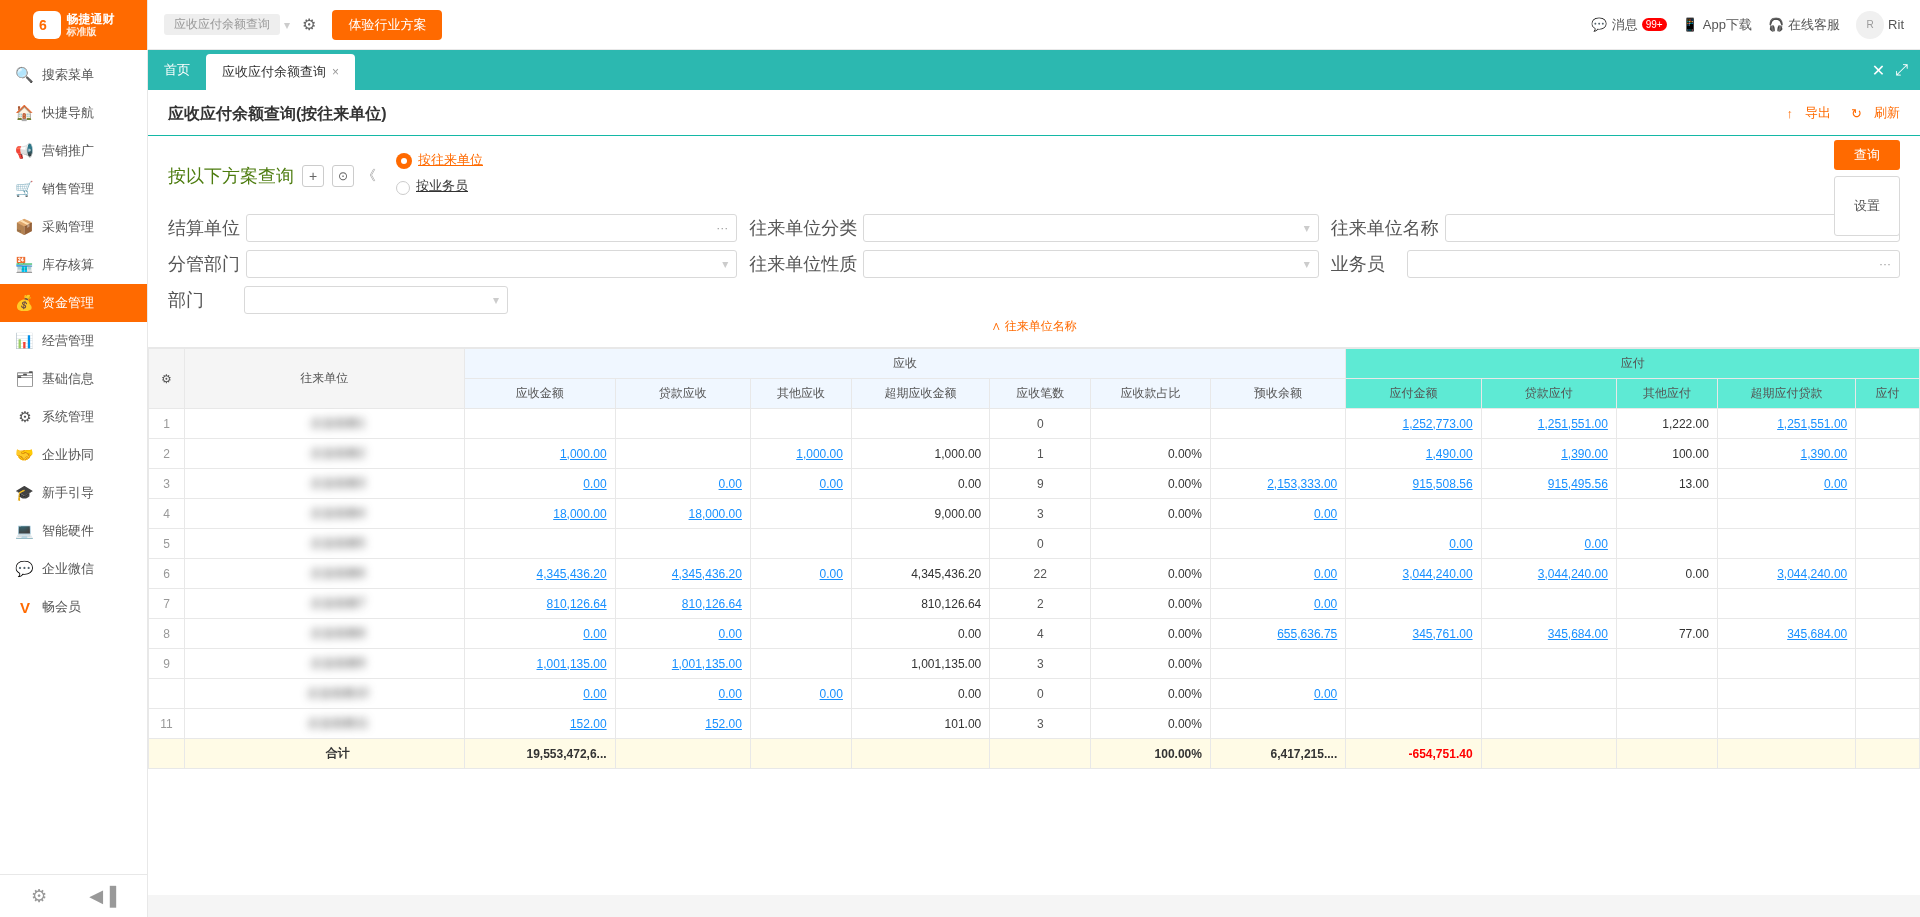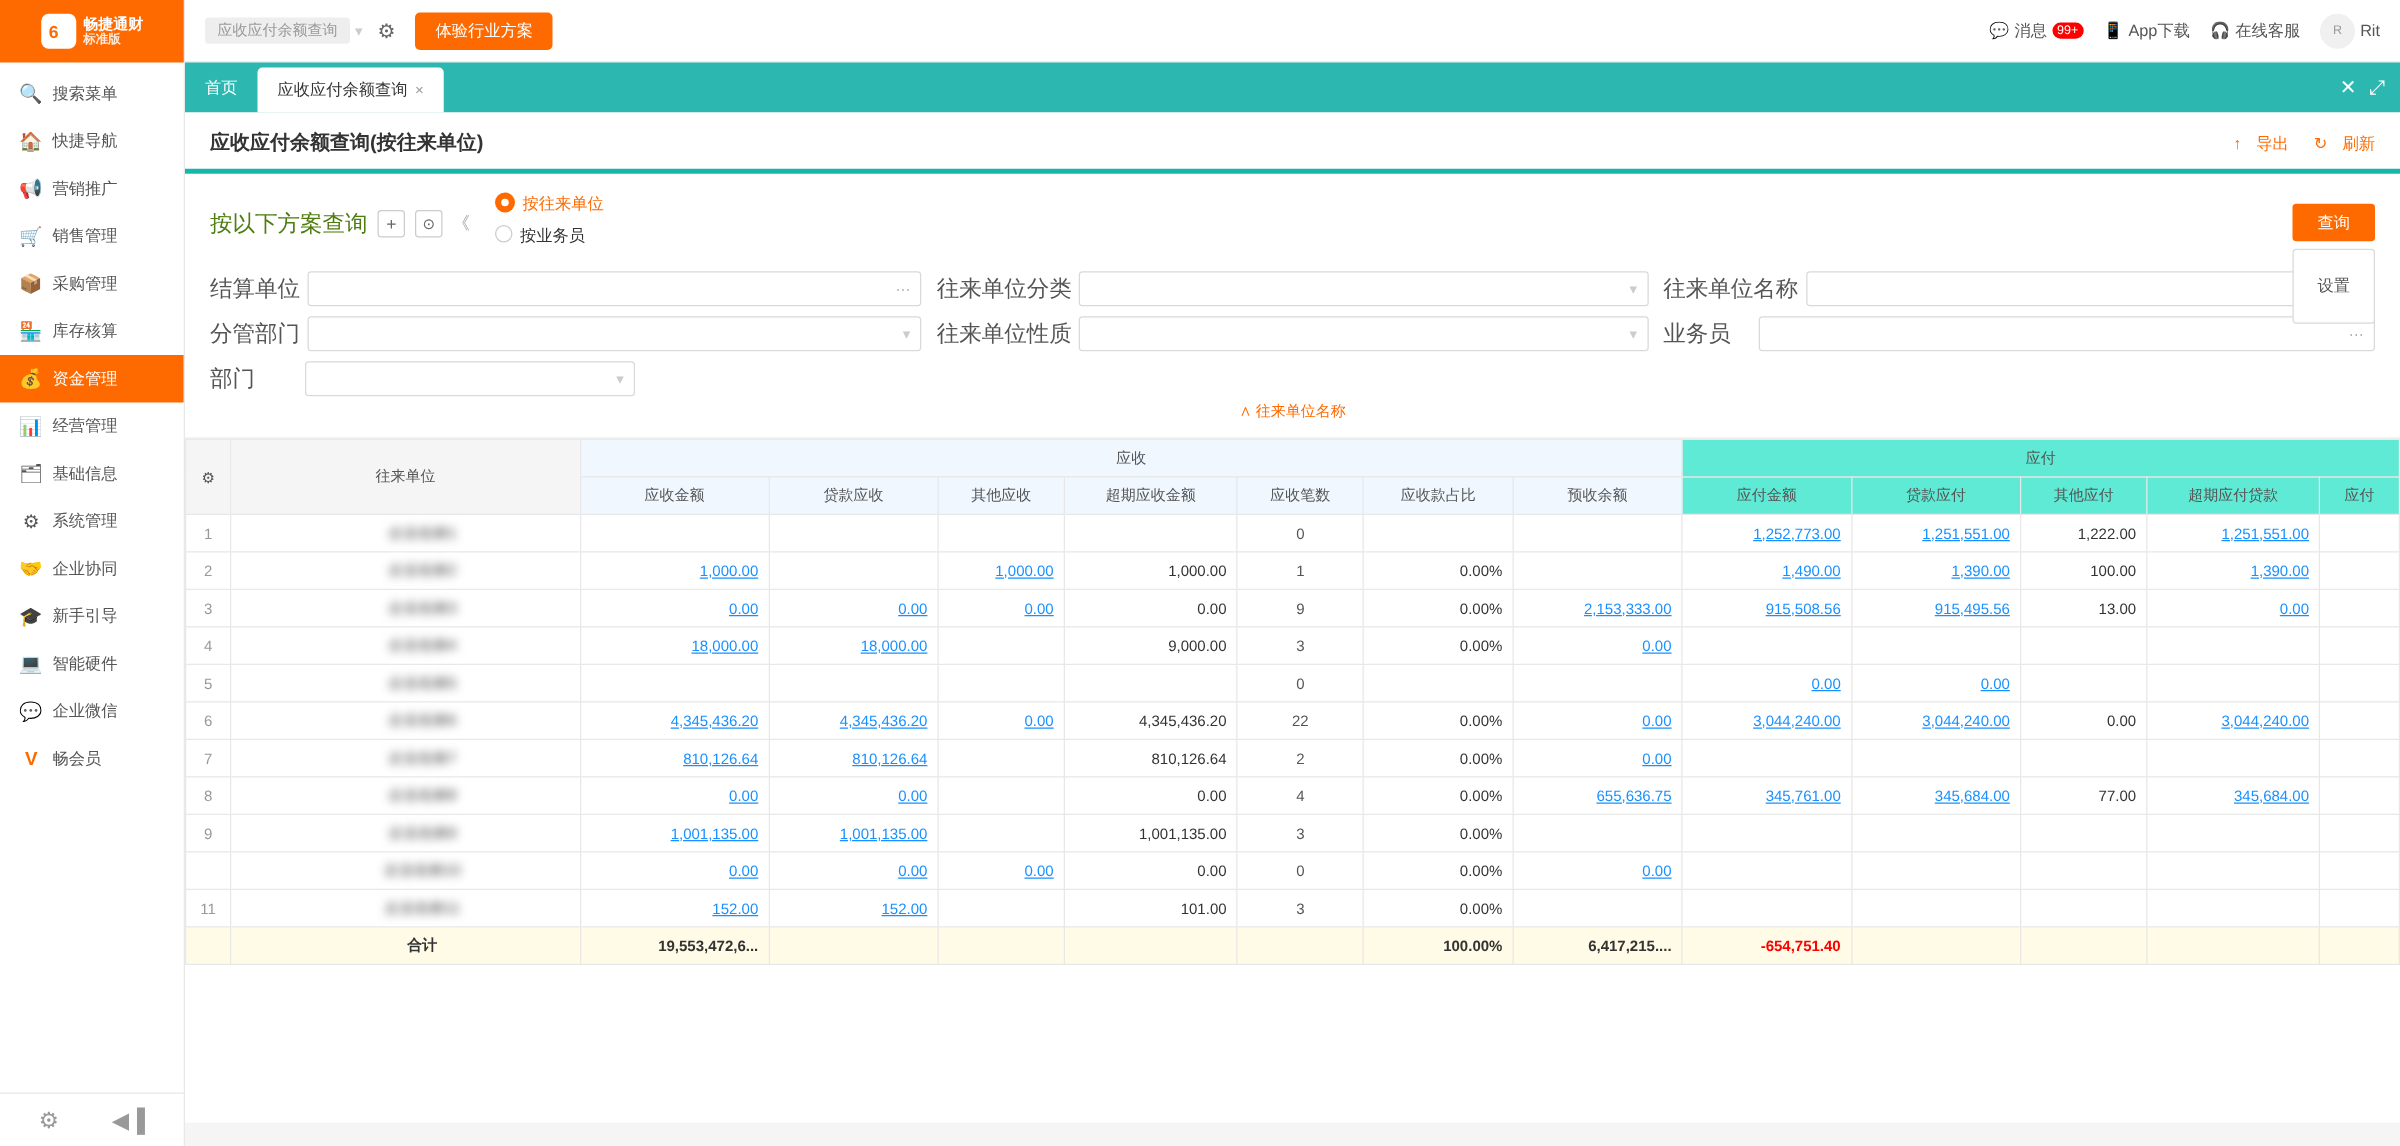--- a/index.html
+++ b/index.html
@@ -40,34 +40,34 @@
     .tab-home { color: #fff; }
     .tab-active { background: #fff; color: #333; border-radius: 4px 4px 0 0; margin-top: 4px; }
     .tab-close { color: #999; font-size: 12px; cursor: pointer; }
     .tabbar-spacer { flex: 1; }
     .tabbar-controls { display: flex; align-items: center; padding: 0 12px; gap: 10px; color: #fff; font-size: 16px; }
 
     
     .page-container { flex: 1; overflow: hidden; display: flex; flex-direction: column; background: #f5f5f5; }
 
     
-    .page-header { background: #fff; padding: 14px 20px 10px; border-bottom: 4px solid #14b8a6; display: flex; align-items: center; justify-content: space-between; flex-shrink: 0; }
+    .page-header { background: #fff; padding: 14px 20px 10px; border-bottom: 1px solid #14b8a6; display: flex; align-items: flex-start; justify-content: space-between; flex-shrink: 0; }
     .page-title { font-size: 16px; font-weight: bold; color: #333; }
     .page-header-actions { display: flex; align-items: center; gap: 12px; color: #ff6a00; font-size: 13px; cursor: pointer; }
 
     
     .filter-area { background: #fff; padding: 12px 20px; border-bottom: 1px solid #e8e8e8; flex-shrink: 0; }
     .filter-top { display: flex; align-items: center; gap: 8px; margin-bottom: 10px; }
     .filter-label { color: #4d7c0f; font-size: 18px; }
     .filter-add-btn { width: 22px; height: 22px; border: 1px solid #ccc; border-radius: 3px; display: flex; align-items: center; justify-content: center; cursor: pointer; color: #666; font-size: 14px; }
     .filter-scheme-btn { width: 22px; height: 22px; border: 1px solid #ccc; border-radius: 3px; display: flex; align-items: center; justify-content: center; cursor: pointer; color: #666; font-size: 12px; }
     .filter-collapse-btn { color: #999; cursor: pointer; font-size: 14px; }
 
     .filter-schemes { display: flex; flex-direction: column; gap: 4px; margin-bottom: 6px; }
-    .filter-scheme-item { display: flex; align-items: flex-start; gap: 6px; padding: 3px 8px; cursor: pointer; font-size: 13px; }
+    .filter-scheme-item { display: flex; align-items: flex-end; gap: 6px; padding: 3px 8px; cursor: pointer; font-size: 13px; text-decoration: underline; }
     .filter-scheme-item.active { color: #ff6a00; }
     .scheme-dot { width: 16px; height: 16px; border-radius: 50%; background: #ff6a00; display: flex; align-items: center; justify-content: center; }
     .scheme-dot-inner { width: 6px; height: 6px; border-radius: 50%; background: #fff; }
     .scheme-radio { width: 14px; height: 14px; border-radius: 50%; border: 1px solid #ccc; display: flex; align-items: center; justify-content: center; }
     .filter-row { display: flex; align-items: center; gap: 12px; }
     .filter-field { display: flex; align-items: center; gap: 6px; flex: 1; }
     .filter-field-label { color: #555; font-size: 18px; white-space: nowrap; min-width: 70px; text-align: left; }
     .filter-input { flex: 1; height: 28px; border: 1px solid #d9d9d9; border-radius: 3px; padding: 0 8px; font-size: 12px; outline: none; }
     .filter-input-dots { flex: 1; height: 28px; border: 1px solid #d9d9d9; border-radius: 3px; padding: 0 8px; font-size: 12px; display: flex; align-items: center; justify-content: flex-end; color: #999; cursor: pointer; }
     .filter-select { flex: 1; height: 28px; border: 1px solid #d9d9d9; border-radius: 3px; padding: 0 8px; font-size: 12px; display: flex; align-items: center; justify-content: space-between; cursor: pointer; }
@@ -314,21 +314,21 @@
               </div>
             </div>
           </div>
 
           <div class="filter-collapse-row">
             <span>∧</span>
             <span>往来单位名称</span>
           </div>
         </div>
 
-        <div style="position:absolute;right:20px;top:24px;display:flex;flex-direction:column;gap:6px;z-index:10;">
+        <div style="position:absolute;right:20px;top:4px;display:flex;flex-direction:column;gap:6px;z-index:10;">
           <button class="btn-query">查询</button>
           <button class="btn-setting">设置</button>
         </div>
 
         <div class="table-scroll" style="flex:1;overflow:auto;background:#fff;">
           <table class="data-table">
             <thead>
               <tr>
                 <th rowspan="2" class="th-settings" style="width:36px;">⚙</th>
                 <th rowspan="2" class="col-partner" style="min-width:180px;">往来单位</th>

